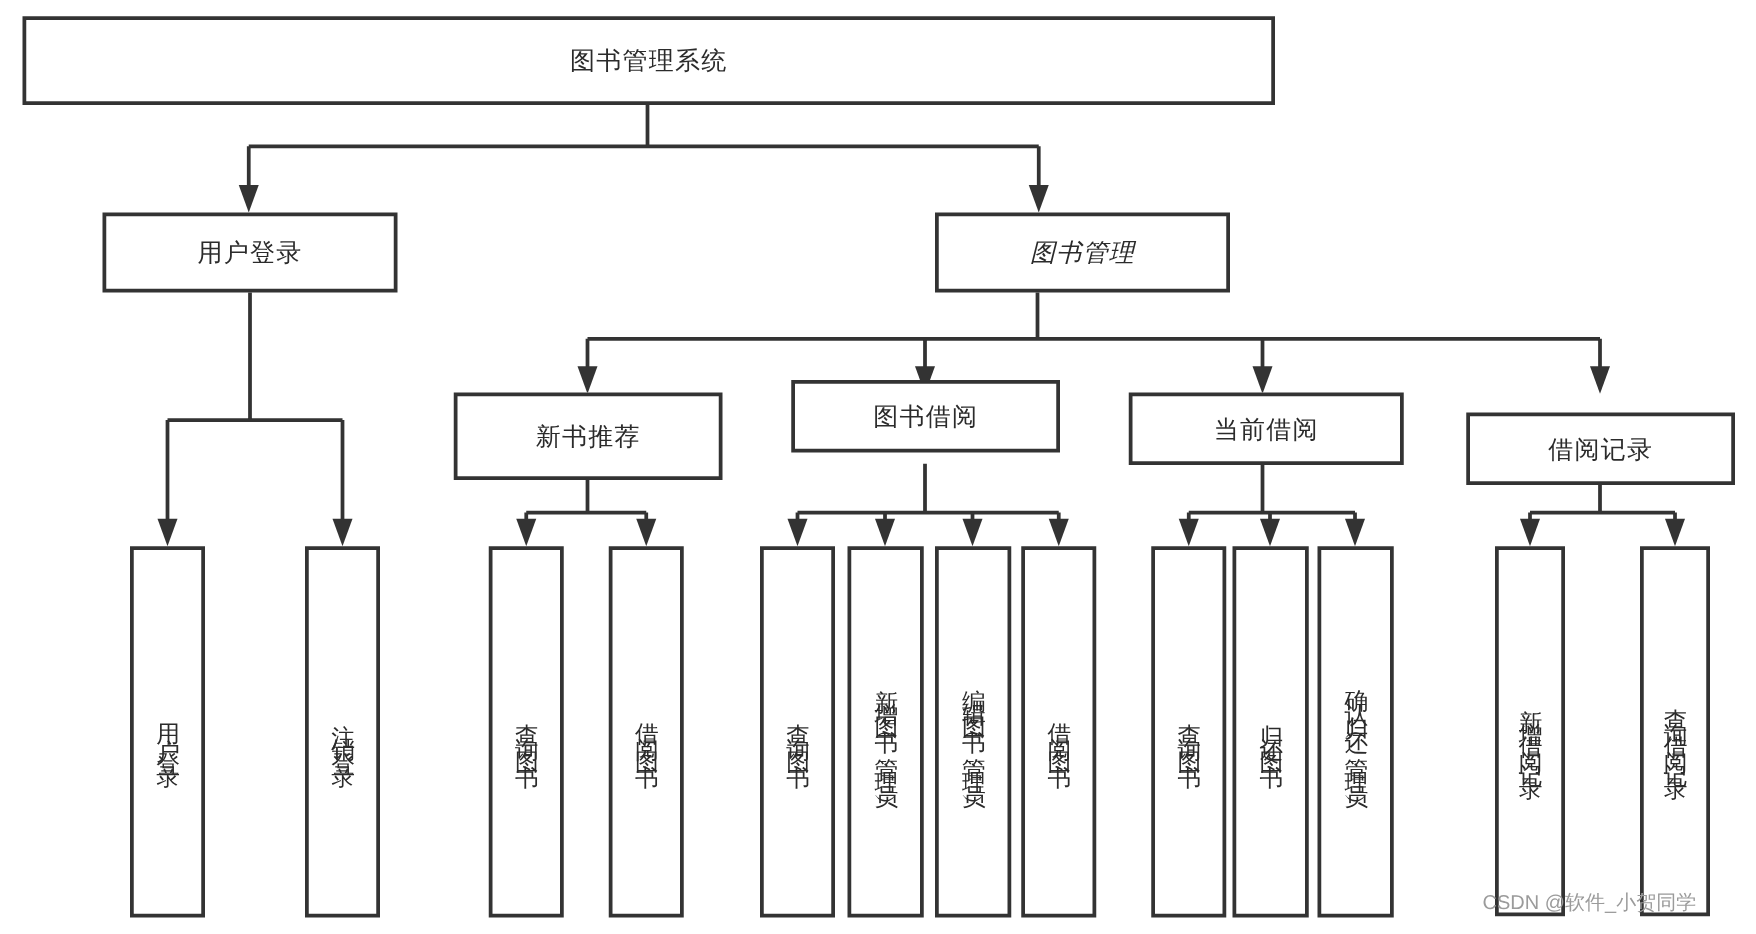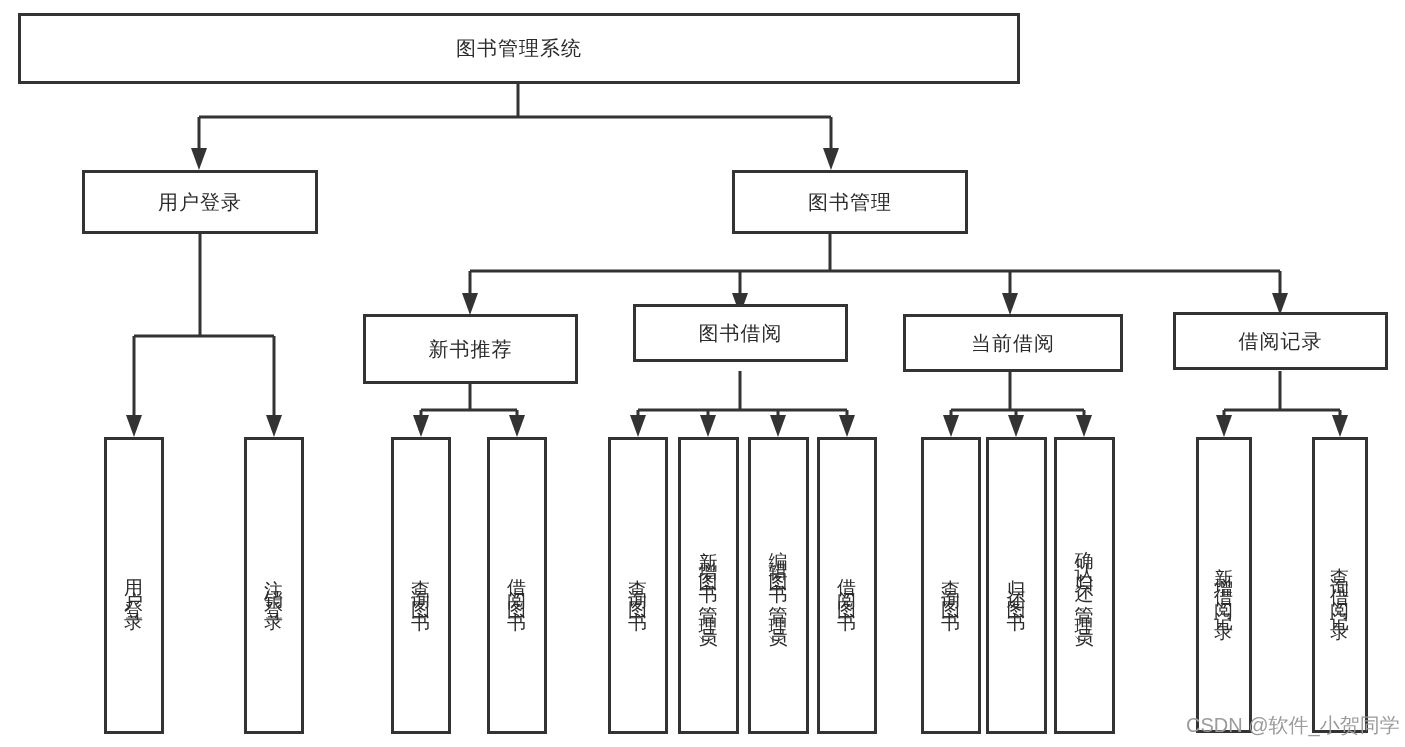--- a/index.html
+++ b/index.html
@@ -40,45 +40,45 @@
     writing-mode: vertical-rl;
     text-orientation: mixed;
     font-size: 19px;
     line-height: 1;
     letter-spacing: 11px;
     color: #2b2b2b;
   }
   
   .n-root          { left: 18px;   top: 13px;  width: 1002px; height: 71px; }
   .n-user-login    { left: 82px;   top: 170px; width: 236px;  height: 64px; }
-  .n-book-mgmt     { left: 732px;  top: 170px; width: 236px;  height: 64px; }
+  .n-book-mgmt     { left: 748px;  top: 170px; width: 236px;  height: 64px; font-style: italic; }
   .n-new-book      { left: 363px;  top: 314px; width: 215px;  height: 70px; }
   .n-book-borrow   { left: 633px;  top: 304px; width: 215px;  height: 58px; }
   .n-current-borrow{ left: 903px;  top: 314px; width: 220px;  height: 58px; }
-  .n-borrow-record { left: 1173px; top: 312px; width: 215px;  height: 58px; }
+  .n-borrow-record { left: 1173px; top: 330px; width: 215px;  height: 58px; }
 
   .l-user-login { left: 104px;  top: 437px; width: 60px; height: 297px; }
   .l-logout     { left: 244px;  top: 437px; width: 60px; height: 297px; }
   .l-nb-query   { left: 391px;  top: 437px; width: 60px; height: 297px; }
   .l-nb-borrow  { left: 487px;  top: 437px; width: 60px; height: 297px; }
   .l-bb-query   { left: 608px;  top: 437px; width: 60px; height: 297px; }
   .l-bb-add     { left: 678px;  top: 437px; width: 61px; height: 297px; }
   .l-bb-edit    { left: 748px;  top: 437px; width: 61px; height: 297px; }
   .l-bb-borrow  { left: 817px;  top: 437px; width: 60px; height: 297px; }
   .l-cb-query   { left: 921px;  top: 437px; width: 60px; height: 297px; }
   .l-cb-return  { left: 986px;  top: 437px; width: 61px; height: 297px; }
   .l-cb-confirm { left: 1054px; top: 437px; width: 61px; height: 297px; }
   .l-br-add     { left: 1196px; top: 437px; width: 56px; height: 296px; }
   .l-br-query   { left: 1312px; top: 437px; width: 56px; height: 296px; }
 
   .watermark {
     position: absolute;
     left: 1186px;
     top: 712px;
-    font-size: 20px;
+    font-size: 16px;
     color: #9b9b9b;
     white-space: nowrap;
   }
 </style>
 </head>
 <body>
 
 <div class="canvas">
 
   <svg class="connectors" viewBox="0 0 1405 747" xmlns="http://www.w3.org/2000/svg">

